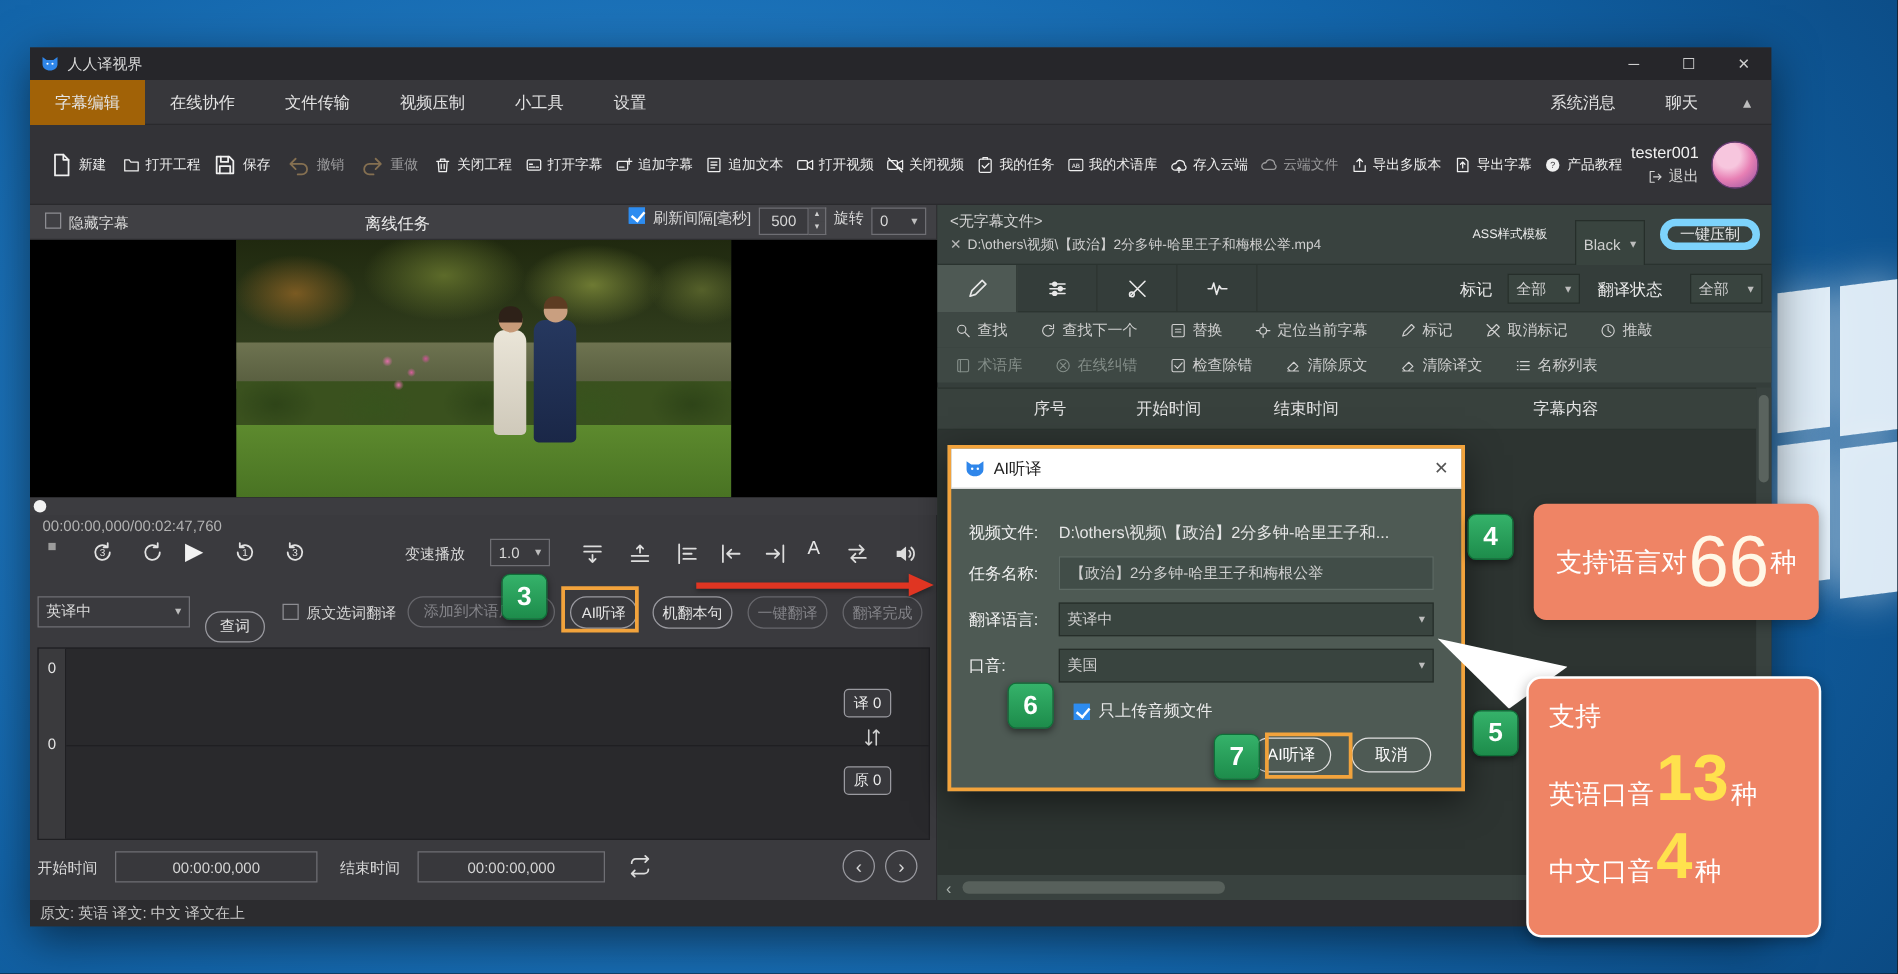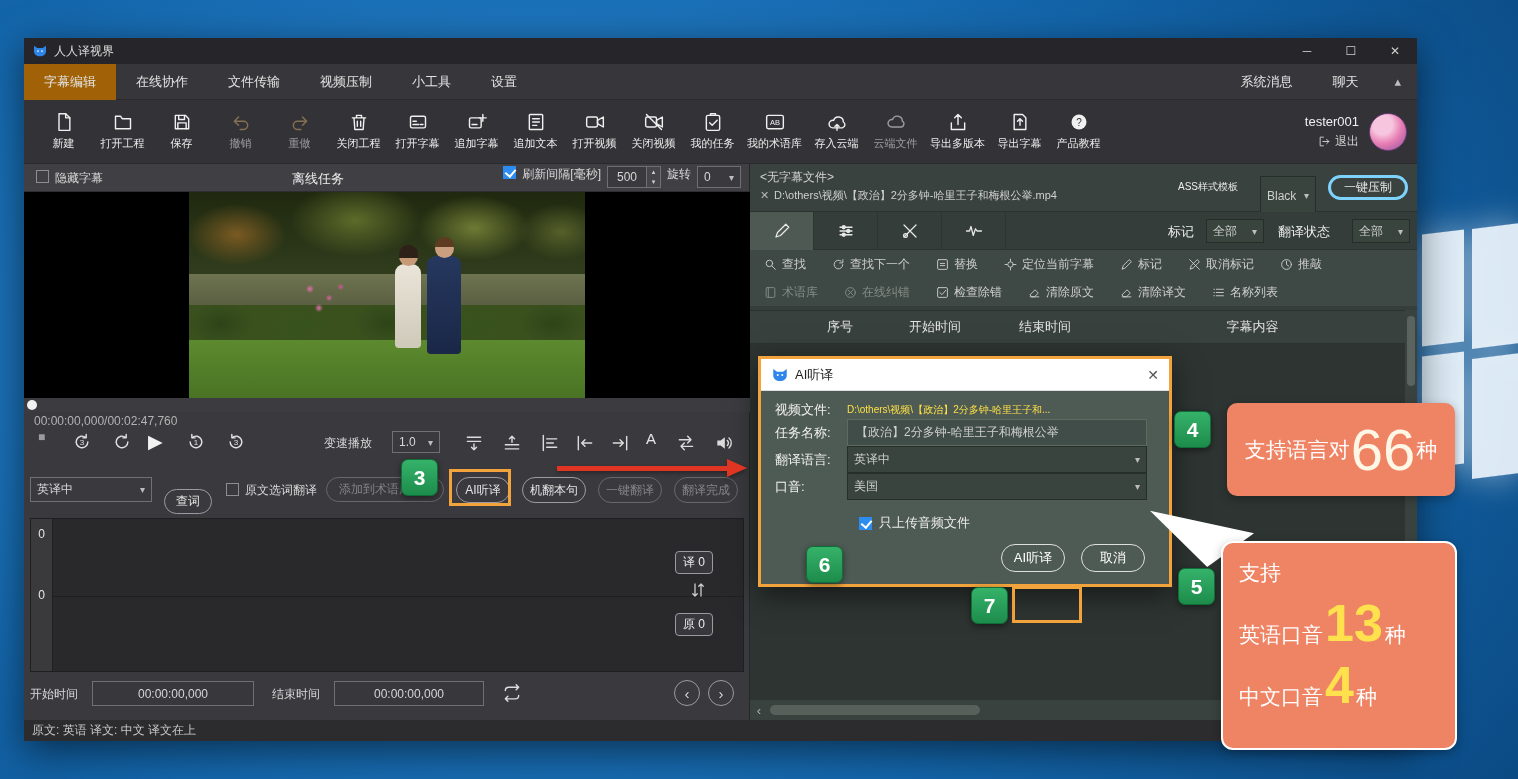--- a/index.html
+++ b/index.html
@@ -15,21 +15,21 @@
 .titlebar{position:absolute;left:0;top:0;width:100%;height:26px;background:#26262a;display:flex;align-items:center;color:#d9d9d9;font-size:12px}
 .titlebar .logo{width:16px;height:16px;margin:0 6px 0 8px}
 .wctrls{margin-left:auto;display:flex;color:#cfcfcf;font-size:12px}
 .wctrls span{width:44px;text-align:center;line-height:26px;cursor:default}
 .menubar{position:absolute;left:0;top:26px;width:100%;height:36px;background:#37373b;border-bottom:1px solid #2a2a2d;display:flex;align-items:center;color:#e3e3e3;font-size:13px}
 .mi{padding:0 20px;line-height:36px;height:36px;white-space:nowrap}
 .mi.active{background:#a16207}
 .mi.right1{margin-left:auto}
 .collapse{padding:0 16px;color:#bdbdbd}
 .toolbar{position:absolute;left:0;top:62px;width:100%;height:64px;background:#333337;border-bottom:1px solid #2a2a2d;display:flex;align-items:center;padding-left:12px;gap:4px}
-.tb{min-width:55px;padding:0 3px;display:flex;flex-direction:column;align-items:center;gap:4px;color:#ececec}
+.tb{min-width:55px;padding:0 3px;display:flex;align-items:center;gap:4px;color:#ececec}
 .tb svg{width:20px;height:20px;color:#f0f0f0}
 .tb .tbl{font-size:11px;white-space:nowrap}
 .tb.tan svg{color:#c9a267}
 .tb.dim{opacity:.55}
 .userblock{margin-left:auto;display:flex;align-items:center;gap:10px;padding-right:10px}
 .utxt{text-align:right;color:#f0f0f0}
 .uname{font-size:13px}
 .ulogout{font-size:12px;color:#d5d5d5;display:flex;align-items:center;gap:4px;justify-content:flex-end;margin-top:4px}
 .ulogout svg{width:13px;height:13px}
 .avatar{width:38px;height:38px;border-radius:50%;background:radial-gradient(circle at 35% 30%, #f7c6de 0 28%, #e77fb4 55%, #8e4f9e);border:1px solid #6b3c77}
@@ -104,21 +104,21 @@
 .ebadge{position:absolute;border:1px solid #9a9aa0;border-radius:4px;color:#ececec;font-size:12px;padding:2px 7px;background:rgba(58,58,62,.92)}
 .eud{position:absolute;left:658px;top:62px;width:18px;height:18px;color:#cfcfcf}
 .eud svg{width:18px;height:18px}
 
 .timerow{position:absolute;left:0;top:508px;width:726px;height:48px;color:#d9d9d9;font-size:12px}
 input.inp{background:#38383c;border:1px solid #6f6f74;color:#d6d6d6;font-size:12px;text-align:center;height:25px}
 
 .right{position:absolute;left:726px;top:126px;width:667px;height:556px;background:#353e3b;color:#d4d4d4}
 .fheader{position:absolute;left:0;top:0;width:100%;height:48px;background:#39423f;border-bottom:1px solid #2a332f;font-size:12px}
 .gsel{background:#39443f;border:1px solid #262e2a;color:#cfcfcf}
-.pill{border:3px solid #7dd3fc;border-radius:13px;color:#e6e6e6;font-size:12px;display:flex;align-items:center;justify-content:center}
+.pill{border:6px solid #7dd3fc;border-radius:13px;color:#e6e6e6;font-size:12px;display:flex;align-items:center;justify-content:center}
 .tabsrow{position:absolute;left:0;top:48px;width:100%;height:38px;background:#343d3a;border-bottom:1px solid #2a332f}
 .tab{position:absolute;top:0;width:64px;height:38px;display:flex;align-items:center;justify-content:center;color:#e8e8e8;border-right:1px solid #2c3531}
 .tab svg{width:18px;height:18px}
 .tab.active{background:#4e5954}
 .arow{position:absolute;left:0;width:100%;height:28px;display:flex;align-items:center;padding-left:14px;gap:26px;font-size:12px;color:#cfcfcf;background:#3e4844}
 .act{display:flex;align-items:center;gap:5px;white-space:nowrap}
 .act svg{width:13px;height:13px}
 .act.dim{color:#848e89}
 .thead{position:absolute;left:0;top:146px;width:655px;height:34px;background:#38413d;border-top:1px solid #2a332f;border-bottom:1px solid #2a332f;display:grid;grid-template-columns:50px 80px 110px 110px 1fr;align-items:center;font-size:13px;color:#e2e2e2}
 .thead span{text-align:center}
@@ -129,23 +129,23 @@
 .hbtn{width:18px;text-align:center;font-size:13px}
 .hthumb{margin-left:2px;width:210px;height:10px;border-radius:5px;background:#57605b}
 
 .statusbar{position:absolute;left:0;top:682px;width:100%;height:21px;background:#2c2c2f;color:#c9c9c9;font-size:12px;display:flex;align-items:center;padding-left:8px}
 
 .dialog{position:absolute;left:758px;top:356px;width:414px;border:3px solid #f2a33c;background:#4e5a54;box-shadow:0 8px 26px rgba(0,0,0,.5);z-index:50}
 .dtitle{height:32px;background:#fff;display:flex;align-items:center;padding:0 10px;color:#222;font-size:13px;border-bottom:1px solid #ddd}
 .dtitle .logo{width:18px;height:18px;margin-right:6px}
 .dclose{margin-left:auto;color:#555;font-size:14px}
 .dbody{padding:10px 14px 12px}
-.drow{display:flex;align-items:center;}
+.drow{display:flex;align-items:center;margin-top:10px}
 .dlabel{width:72px;color:#f0f0f0;font-size:13px;flex:none}
-.dval{color:#fde047;font-size:10px;white-space:nowrap;overflow:hidden}
+.dval{color:#e5e5e5;font-size:13px;white-space:nowrap;overflow:hidden}
 .ginp{width:300px;height:27px;background:#414d48;border:1px solid #5d6a64;color:#cfcfcf;font-size:12px;padding:0 8px}
 .dsel{width:300px;height:27px}
 .dcheck{margin:14px 0 0 84px;display:flex;align-items:center;gap:7px;color:#eaeaea;font-size:13px}
 .dbtns{display:flex;justify-content:flex-end;align-items:center;gap:16px;margin-top:12px;padding-right:10px}
 .dbtn{width:64px;height:28px;border:1px solid #dfdfdf;border-radius:14px;color:#fff;font-size:13px;display:flex;align-items:center;justify-content:center}
 
 .annbox{position:absolute;border:3px solid #f2a33c;z-index:55}
 .step{position:absolute;width:37px;height:37px;border-radius:7px;background:linear-gradient(#35b26a,#1d8c4b);border:1px solid #0f6f38;color:#fff;font-size:21px;font-weight:bold;display:flex;align-items:center;justify-content:center;box-shadow:0 2px 6px rgba(0,0,0,.45);z-index:70}
 .arrow{position:absolute;left:557px;top:459px;width:192px;height:18px;z-index:56;filter:drop-shadow(0 2px 2px rgba(0,0,0,.35))}
 .arrow .line{position:absolute;left:0;top:7px;width:172px;height:5px;background:#e03522}
@@ -802,21 +802,21 @@
 
   <div class="dialog">
     <div class="dtitle">
       <svg class="ic logo">
           <use href="#i-logo"></use>
         </svg>
       <span>AI听译</span>
       <span class="dclose">✕</span>
     </div>
     <div class="dbody">
-      <div class="drow" style="margin-top:0">
+      <div class="drow" style="margin-top:16px">
         <span class="dlabel">视频文件:</span>
         <span class="dval">D:\others\视频\【政治】2分多钟-哈里王子和...</span>
       </div>
       <div class="drow">
         <span class="dlabel">任务名称:</span>
         <input class="ginp" value="【政治】2分多钟-哈里王子和梅根公举" style="">
       </div>
       <div class="drow">
         <span class="dlabel">翻译语言:</span>
         <span class="sel gsel dsel">

